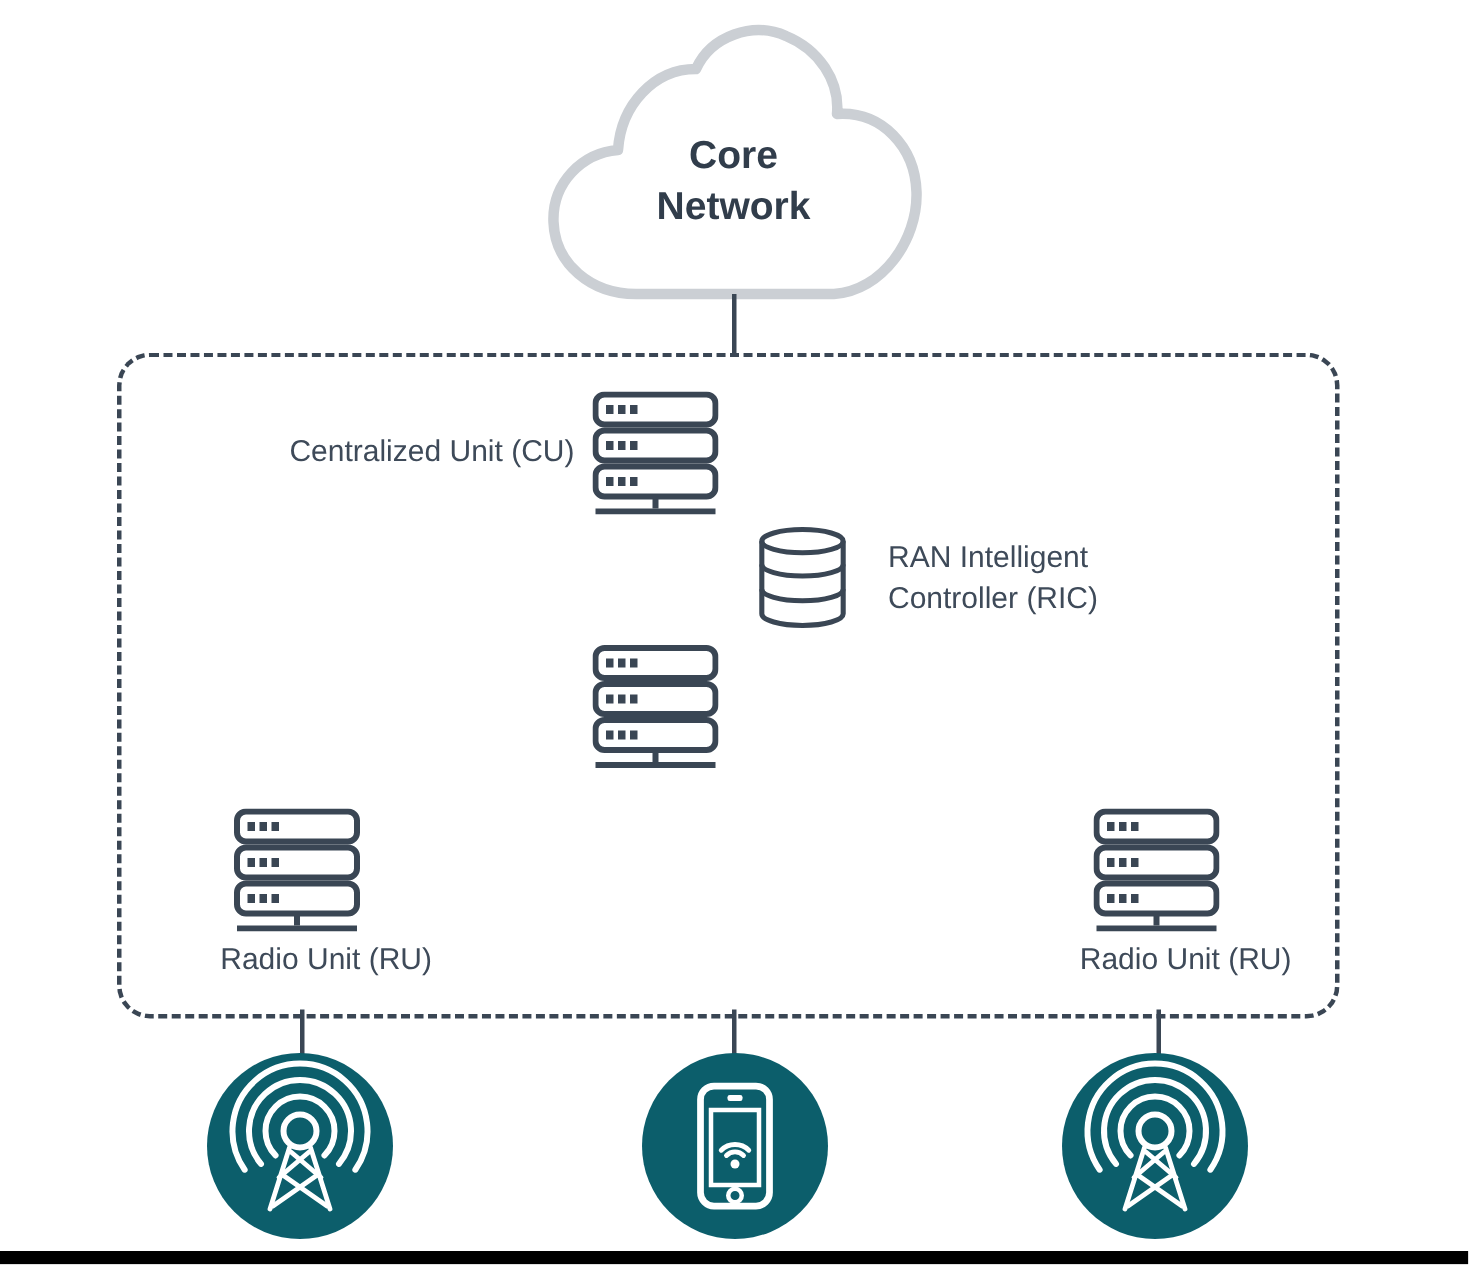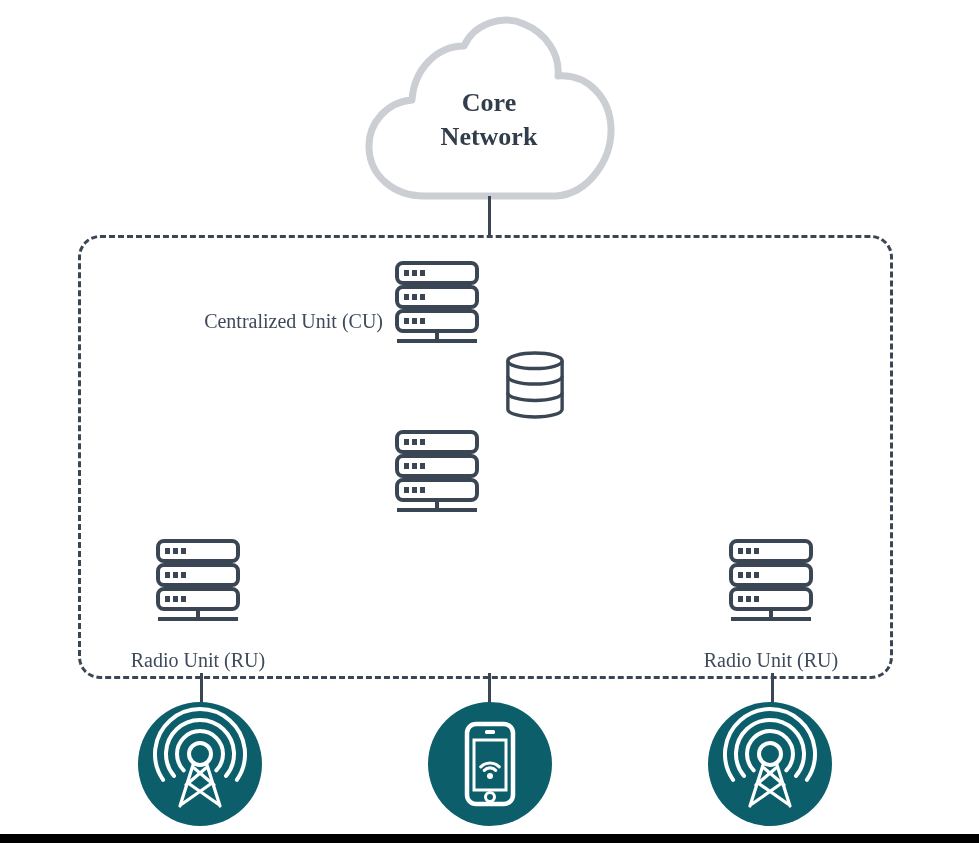--- a/index.html
+++ b/index.html
@@ -1,41 +1,41 @@
 <!DOCTYPE html>
 <html><head>
 <meta charset="utf-8">
 <style>
   html,body{margin:0;padding:0;background:#ffffff;}
   .canvas{
     position:relative;width:979px;height:843px;background:#ffffff;overflow:hidden;
-    font-family:Liberation Serif, serif;
+    font-family:Liberation Sans, sans-serif;
   }
   .abs{position:absolute;}
   .label{
-    font-size:20px;color:#3e4a59;line-height:26px;white-space:nowrap;margin-top:20px;
+    font-size:20px;color:#3e4a59;line-height:26px;white-space:nowrap;
   }
   .multiline{white-space:pre-line;}
   .cloud-title{
     font-size:26px;font-weight:bold;color:#313d4b;text-align:center;line-height:34px;
     white-space:pre-line;
   }
   .vline{width:3px;background:#3a4654;}
   .ran-box{
     border:3px dashed #3a4654;border-radius:22px;box-sizing:border-box;
     background:transparent;
   }
   .endpoint-circle{
     width:124px;height:124px;border-radius:50%;background:#0c5e6b;
   }
   .endpoint-circle svg{display:block;width:124px;height:124px;}
   .icon-svg{display:block;}
   .bottom-bar{background:#000000;}
   .right{text-align:right;}
-  .center{text-align:center;}
+  .center{text-align:right;}
 </style>
 </head>
 <body>
 
 <svg width="0" height="0" style="position:absolute" aria-hidden="true">
   <defs>
     <symbol id="sym-server" viewBox="0 0 84 82">
       <g fill="none" stroke="#3a4654" stroke-width="4">
         <rect x="2" y="2" width="80" height="20" rx="6"></rect>
         <rect x="2" y="26" width="80" height="20" rx="6"></rect>
@@ -115,20 +115,22 @@
   <div class="abs ran-box" style="left:78px;top:235px;width:815px;height:444px;"></div>
 
   <div class="abs label right" style="left:120px;top:288px;width:263px;">Centralized Unit (CU)</div>
   <svg class="abs icon-svg" style="left:395px;top:261px;" width="84" height="82">
       <use href="#sym-server"></use>
     </svg>
 
   <svg class="abs icon-svg" style="left:504px;top:350px;" width="62" height="70">
       <use href="#sym-db"></use>
     </svg>
+  <div class="abs label multiline" style="left:592px;top:359px;width:260px;line-height:27px;">RAN Intelligent
+Controller (RIC)</div>
 
   <svg class="abs icon-svg" style="left:395px;top:430px;" width="84" height="82">
       <use href="#sym-server"></use>
     </svg>
 
   <svg class="abs icon-svg" style="left:156px;top:539px;" width="84" height="82">
       <use href="#sym-server"></use>
     </svg>
   <div class="abs label center" style="left:108px;top:627px;width:180px;">Radio Unit (RU)</div>
 

